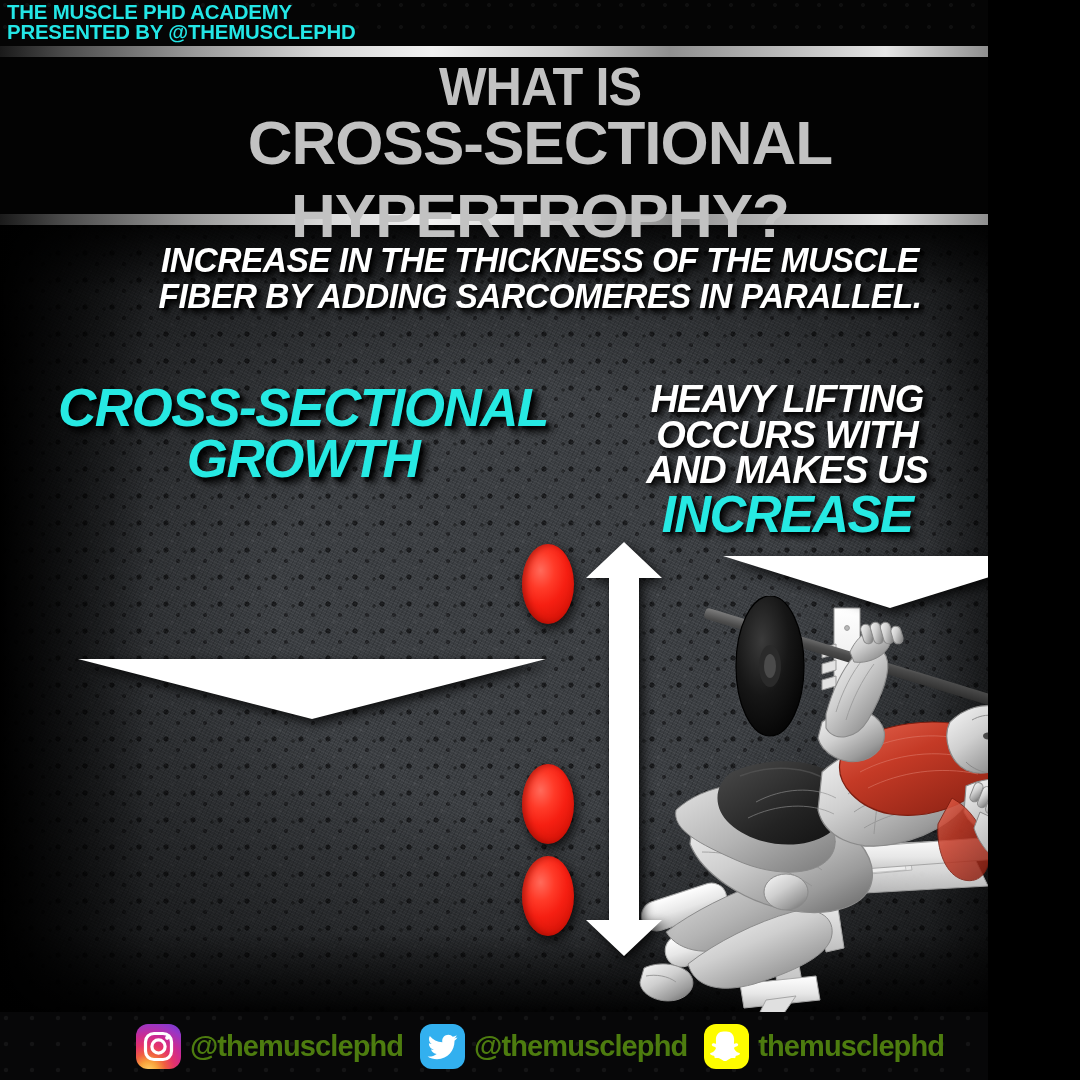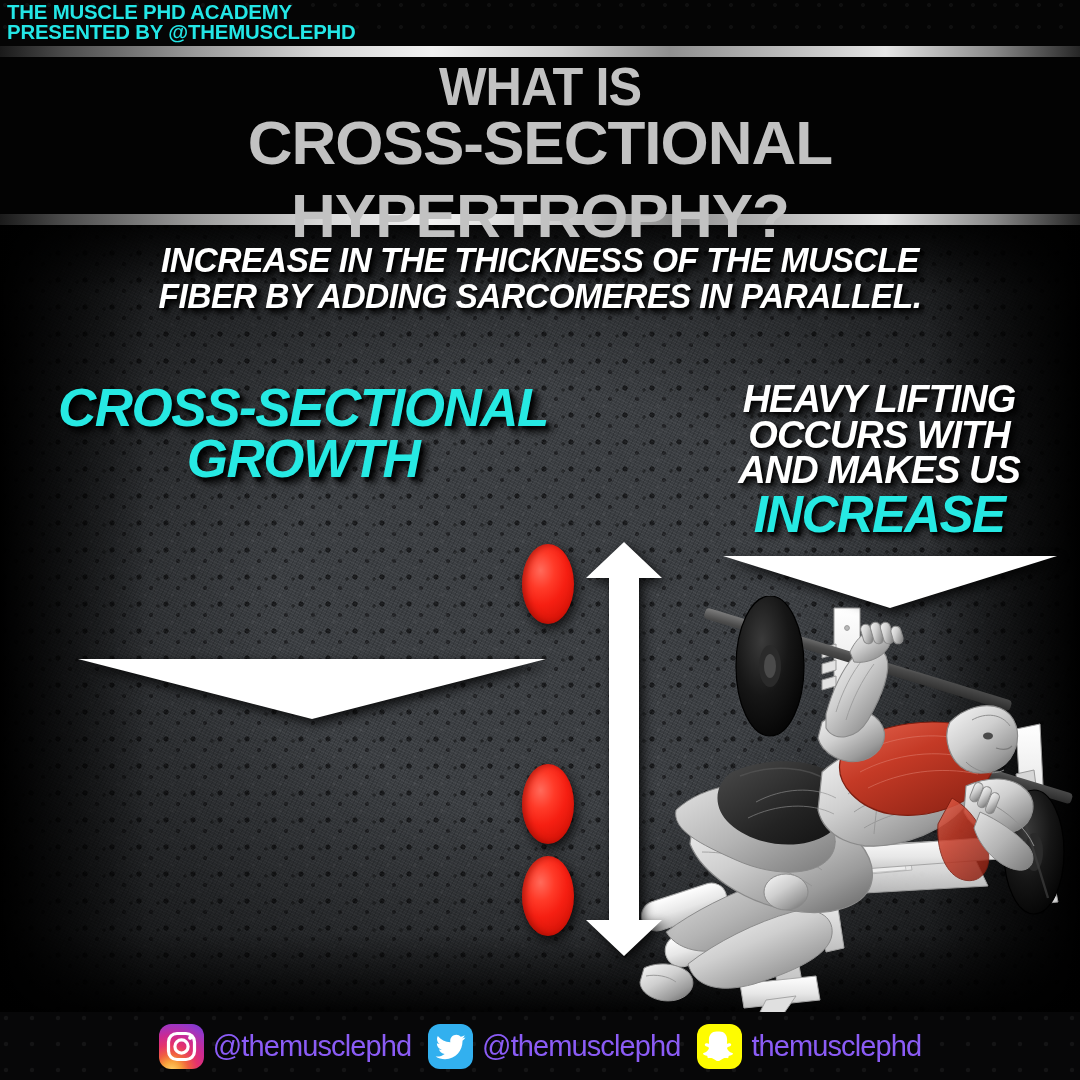--- a/index.html
+++ b/index.html
@@ -4,21 +4,21 @@
 <style>
   * { margin:0; padding:0; box-sizing:border-box; }
   html,body { background:#000; }
   body {
     width:1080px; height:1080px; position:relative; overflow:hidden;
     font-family:"Liberation Sans", sans-serif;
   }
 
   
   #canvas {
-    position:absolute; inset:0; width:1080px; height:1080px;
+    position:absolute; inset:0; width:988px; height:1080px;
     background:#0b0c0d; overflow:hidden;
   }
 
   
   .texture {
     position:absolute; left:0; top:222px; width:1080px; height:790px;
     background-color:#3a3d41;
     background-image:
       radial-gradient(circle at 4px 4px, rgba(0,0,0,.62) 2.2px, rgba(0,0,0,0) 3.0px),
       radial-gradient(circle at 16px 15px, rgba(0,0,0,.45) 1.7px, rgba(0,0,0,0) 2.4px),
@@ -170,21 +170,21 @@
   }
   .footer .ftex {
     position:absolute; inset:0;
     background-image:radial-gradient(circle at 6px 6px, rgba(255,255,255,.05) 1.8px, rgba(255,255,255,0) 2.6px);
     background-size:26px 26px;
   }
   .social { display:flex; align-items:center; position:relative; z-index:2; }
   .social + .social { margin-left:17px; }
   .social .ico { width:45px; height:45px; border-radius:12px; flex:none; position:relative; }
   .social .handle {
-    color:#8b5cf6; font-weight:normal; font-size:29px; letter-spacing:-.9px;
+    color:#4d7c0f; font-weight:bold; font-size:29px; letter-spacing:-.9px;
     margin-left:9px; white-space:nowrap;
   }
   .ico-ig {
     background:
       radial-gradient(circle at 28% 104%, #ffd36b 0%, #f8a33c 16%, #f06040 30%, #e5336b 46%, #cc2a92 62%, #9b36c4 82%, #6a3cd6 100%);
   }
   .ico-fb { background:#4a68ad; }
   .ico-tw { background:#32b0ef; }
   .ico-sc { background:#fefc00; }
 </style>

